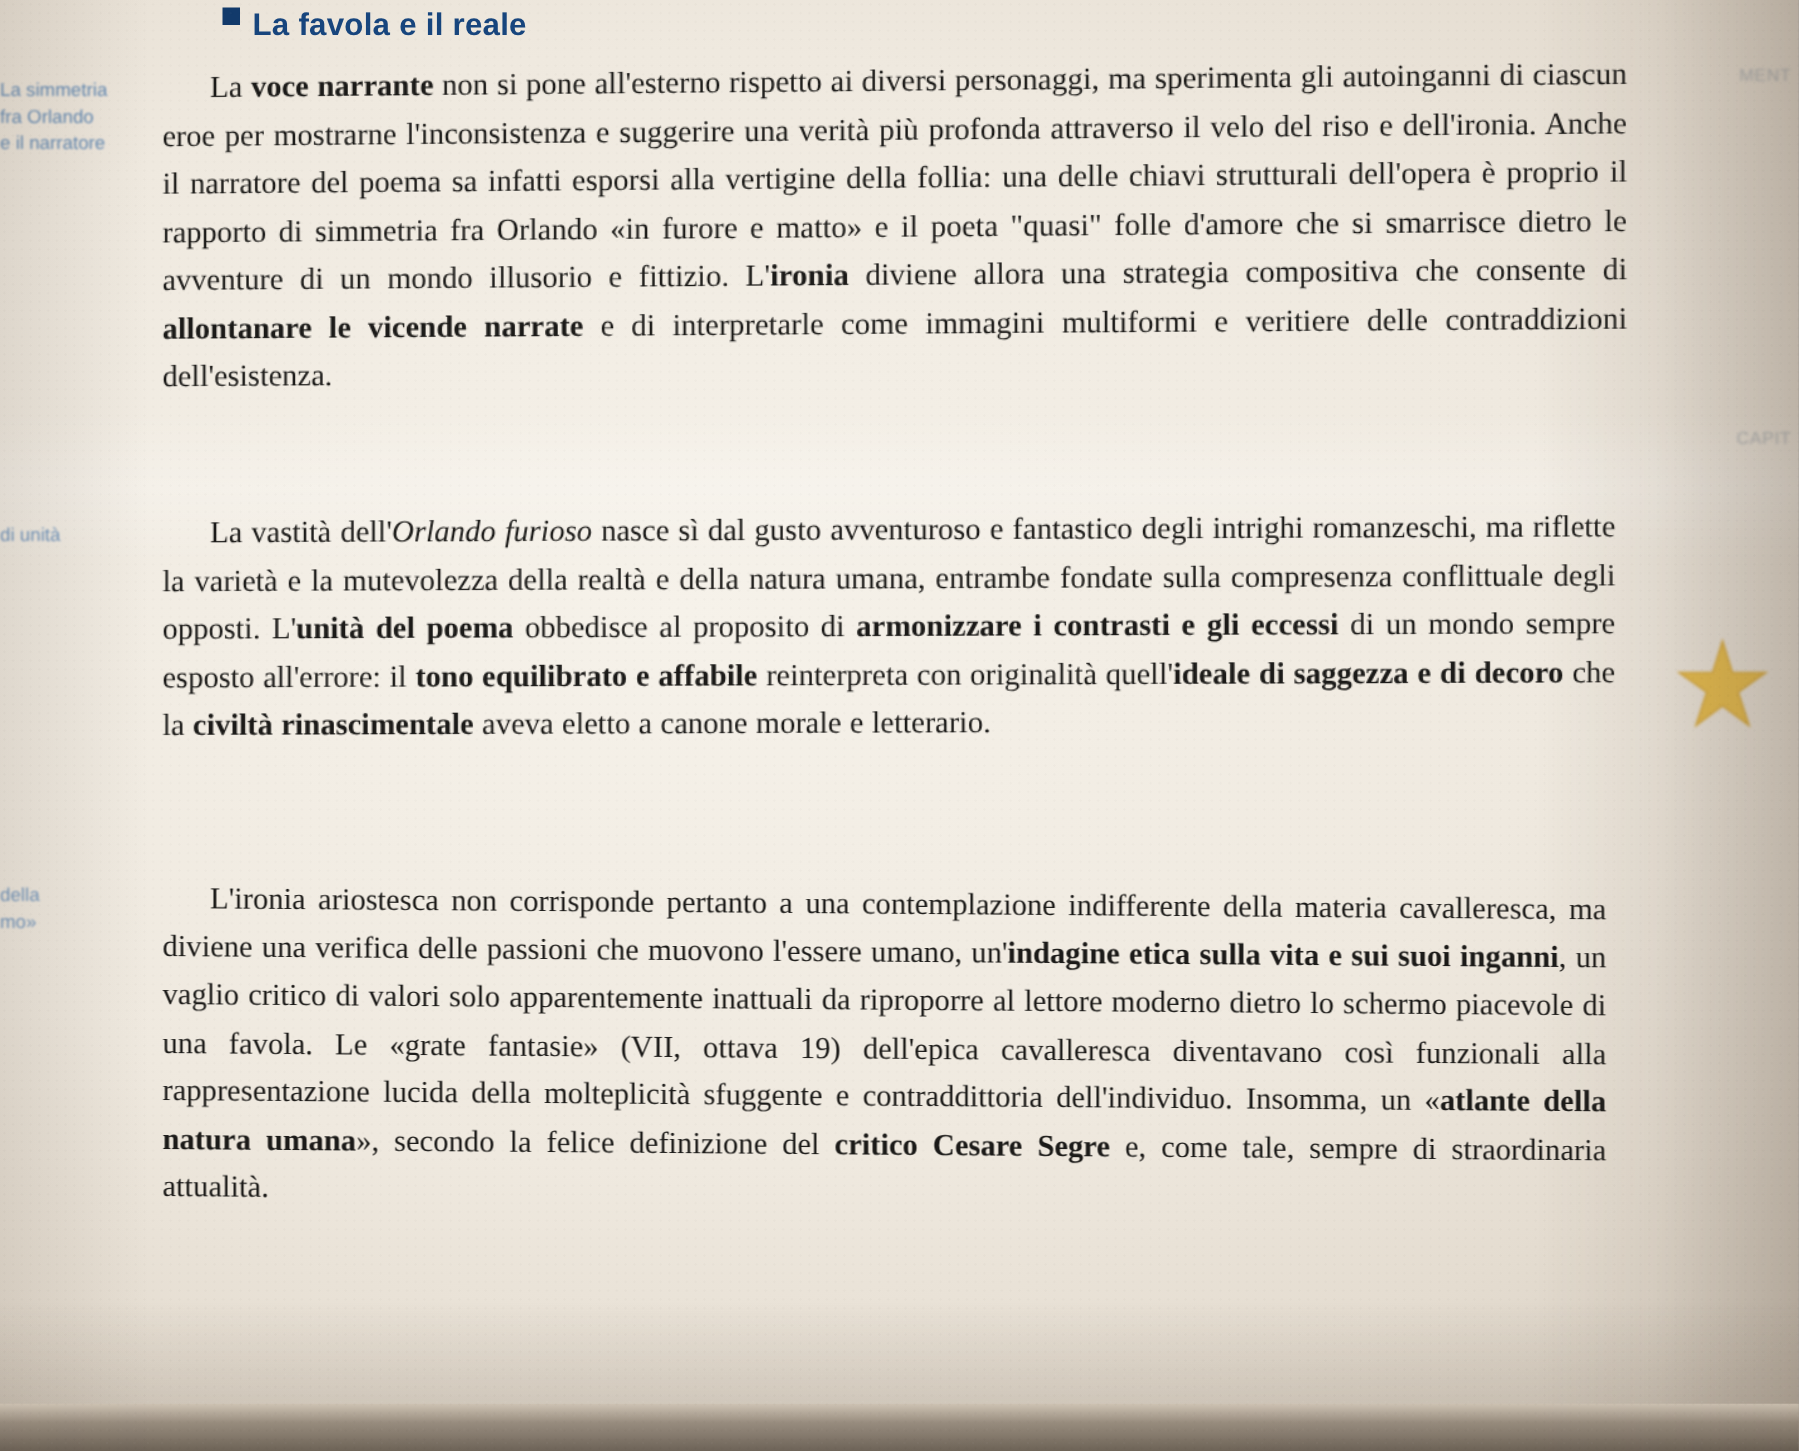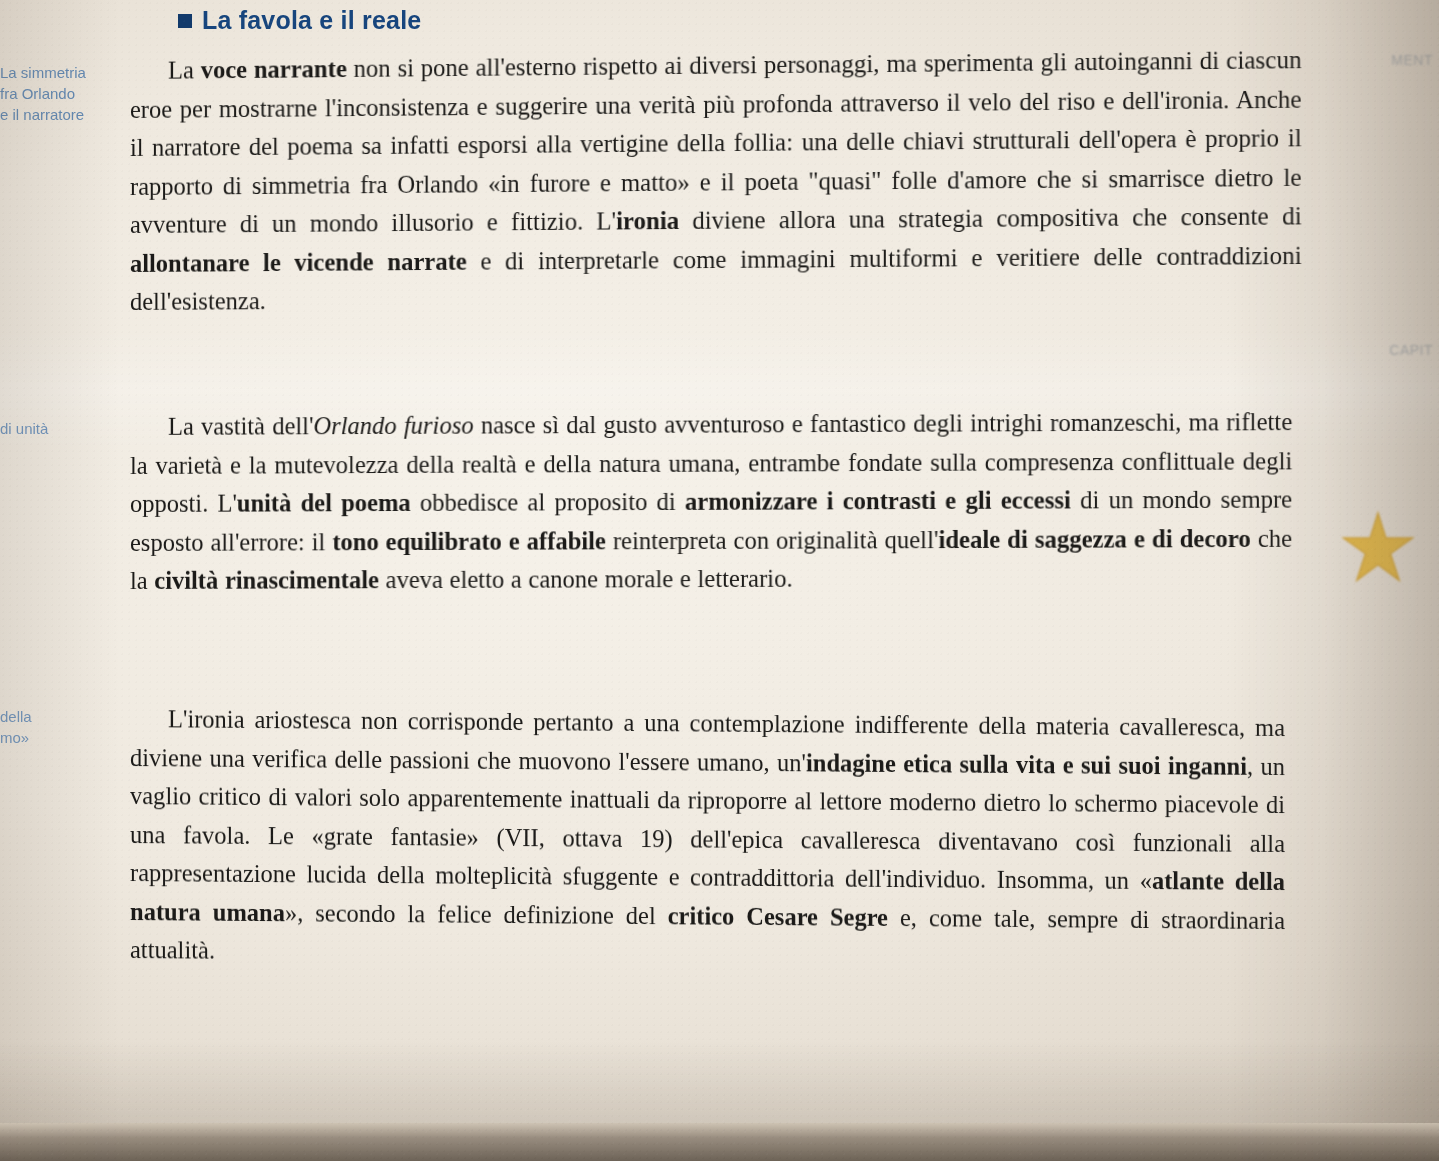--- a/index.html
+++ b/index.html
@@ -51,21 +51,20 @@
     background: linear-gradient(to bottom, #cdc2b2 0%, #8e8274 40%, #5d5347 100%);
     opacity: .85;
   }
 
   
   #heading {
     position: absolute;
     left: 138px;
     top: 6px;
     display: flex;
-    align-items: center;
     gap: 10px;
     padding-left: 40px;
   }
   #heading .sq {
     width: 14px;
     height: 14px;
     background: #123a6b;
     display: inline-block;
     transform: rotate(0deg);
   }

